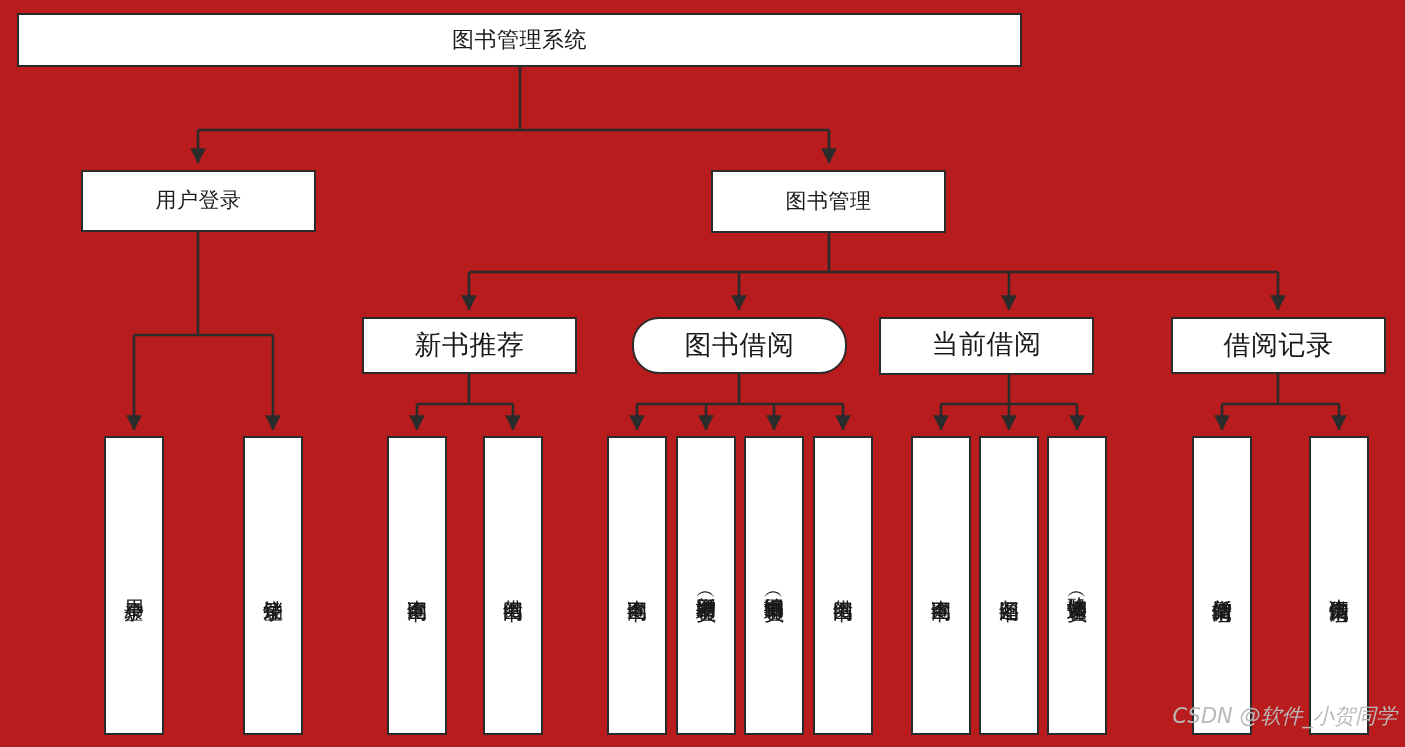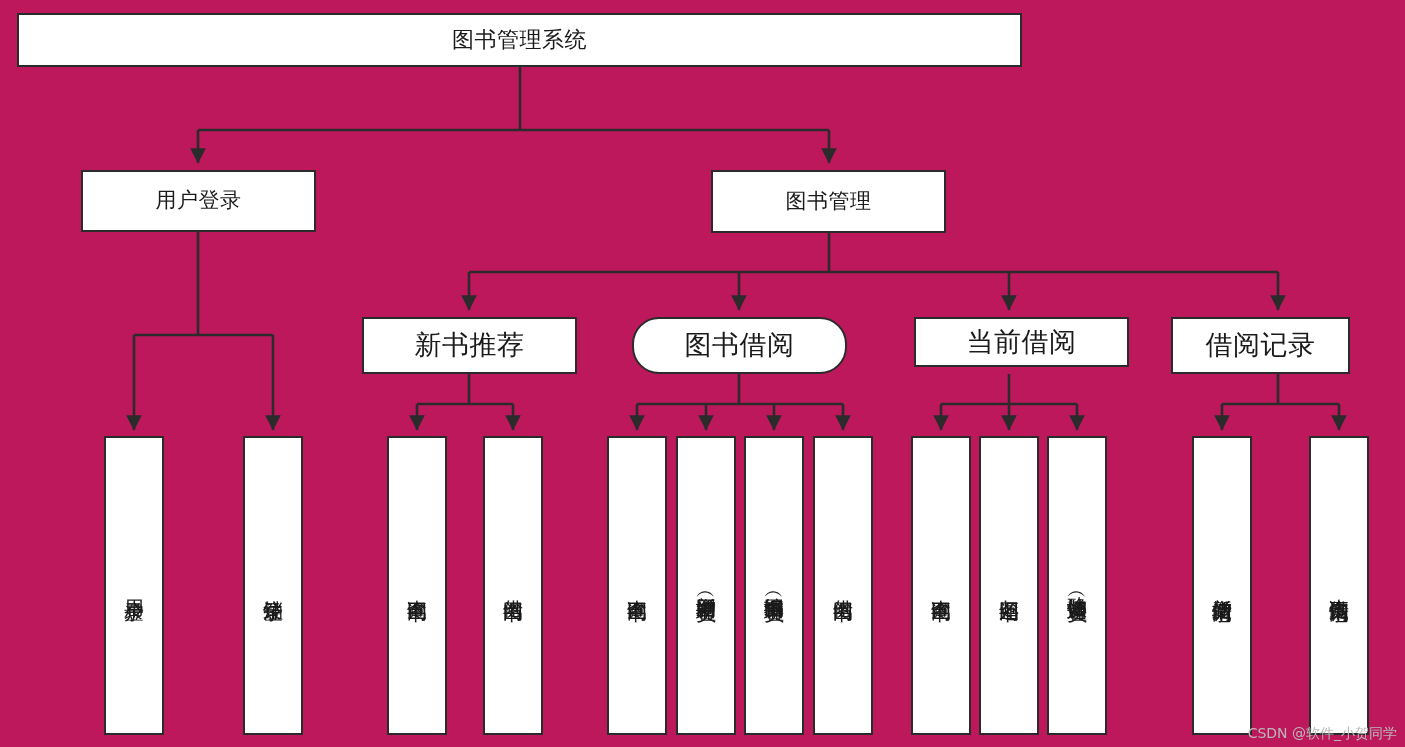--- a/index.html
+++ b/index.html
@@ -10,21 +10,21 @@
   }
   body {
     font-family: "DejaVu Sans", "Liberation Sans", sans-serif;
     color: #1a1a1a;
   }
   #diagram-canvas {
     position: relative;
     width: 1405px;
     height: 747px;
     overflow: hidden;
-    background: #be185d;
+    background: #b91c1c;
   }
   #edge-layer {
     position: absolute;
     left: 0;
     top: 0;
     width: 1405px;
     height: 747px;
     pointer-events: none;
   }
   .node {
@@ -53,27 +53,28 @@
     white-space: normal;
     max-height: 270px;
   }
   .node.level-0 .node-label { font-size: 22px; }
   .node.level-1 .node-label { font-size: 21px; }
   .node.level-2 .node-label { font-size: 27px; }
 
   #watermark {
     position: absolute;
     right: 8px;
-    bottom: 4px;
-    font-size: 14px;
+    bottom: 17px;
+    font-size: 21px;
     color: #b9b9b9;
     z-index: 5;
     user-select: none;
     white-space: nowrap;
     font-family: "DejaVu Sans", "Liberation Sans", sans-serif;
+    font-style: italic;
   }
 </style>
 </head>
 <body>
 
 <div id="diagram-canvas">
 
   <svg id="edge-layer" viewBox="0 0 1405 747" width="1405" height="747" xmlns="http://www.w3.org/2000/svg">
     <defs>
       <marker id="arrowhead" viewBox="0 0 10 10" refX="9.5" refY="5" markerWidth="6" markerHeight="6" orient="auto-start-reverse">
@@ -135,24 +136,24 @@
   <div class="node level-1" style="left:711px; top:170px; width:235px; height:63px;">
     <span class="node-label">图书管理</span>
   </div>
 
   <div class="node level-2" style="left:362px; top:317px; width:215px; height:57px;">
     <span class="node-label">新书推荐</span>
   </div>
   <div class="node level-2" style="left:632px; top:317px; width:215px; height:57px;border-radius:27px;">
     <span class="node-label">图书借阅</span>
   </div>
-  <div class="node level-2" style="left:914px; top:317px; width:215px; height:50px;">
+  <div class="node level-2" style="left:879px; top:317px; width:215px; height:58px;font-family:Liberation Mono, monospace;">
     <span class="node-label">当前借阅</span>
   </div>
-  <div class="node level-2" style="left:1171px; top:317px; width:179px; height:57px;">
+  <div class="node level-2" style="left:1171px; top:317px; width:215px; height:57px;">
     <span class="node-label">借阅记录</span>
   </div>
 
   <div class="node vertical" style="left:104px; top:436px; width:60px; height:299px;">
     <span class="node-label">用户登录</span>
   </div>
   <div class="node vertical" style="left:243px; top:436px; width:60px; height:299px;">
     <span class="node-label">注销登录</span>
   </div>
 

